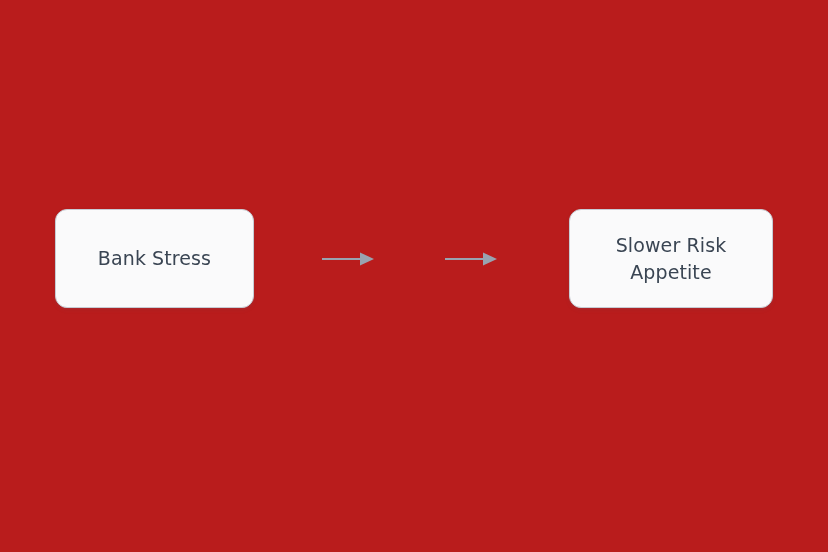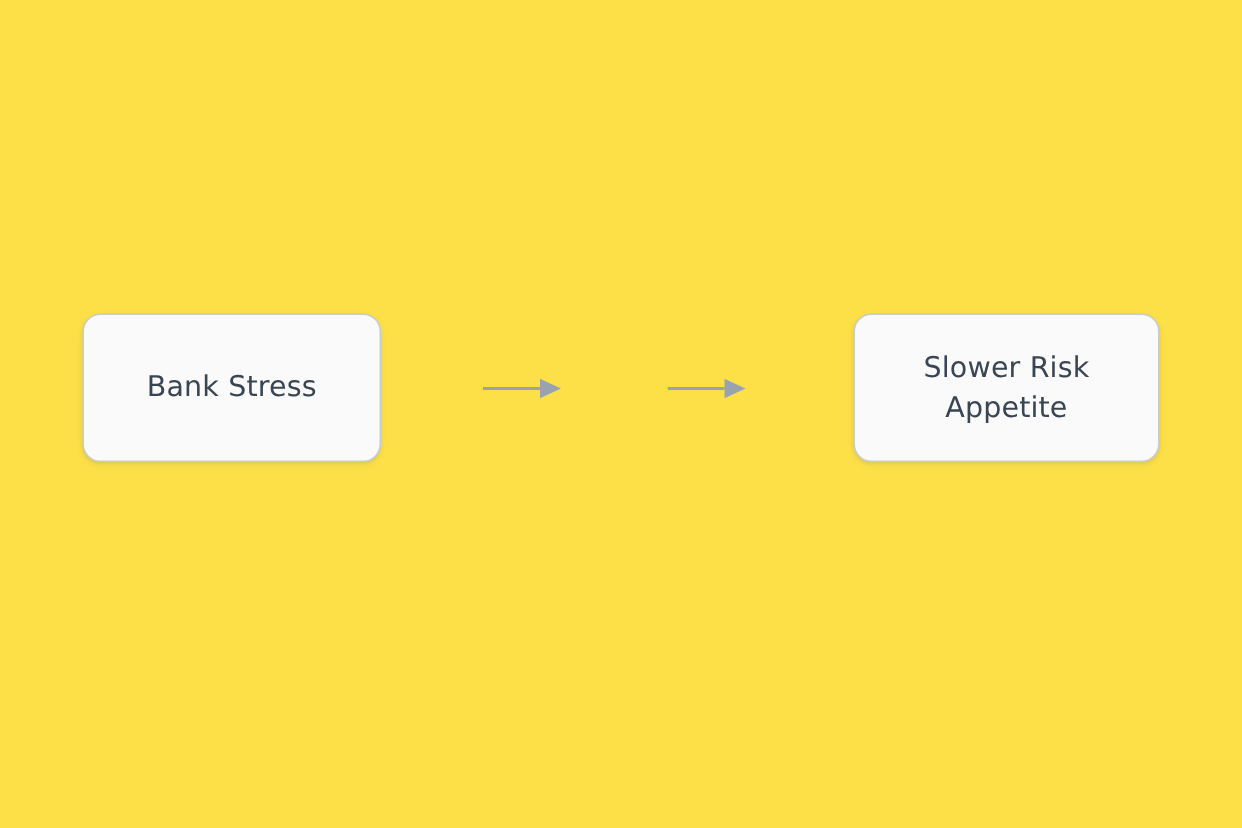--- a/index.html
+++ b/index.html
@@ -12,21 +12,21 @@
     height: 552px;
     overflow: hidden;
     background: #f2f1f6;
     font-family: "DejaVu Sans", sans-serif;
   }
 
   #canvas {
     position: relative;
     width: 828px;
     height: 552px;
-    background: #fde047;
+    background: #b91c1c;
   }
 
   
   .flow-row {
     position: absolute;
     left: 55px;
     top: 209px;
     width: 718px;
     height: 99px;
     display: flex;

